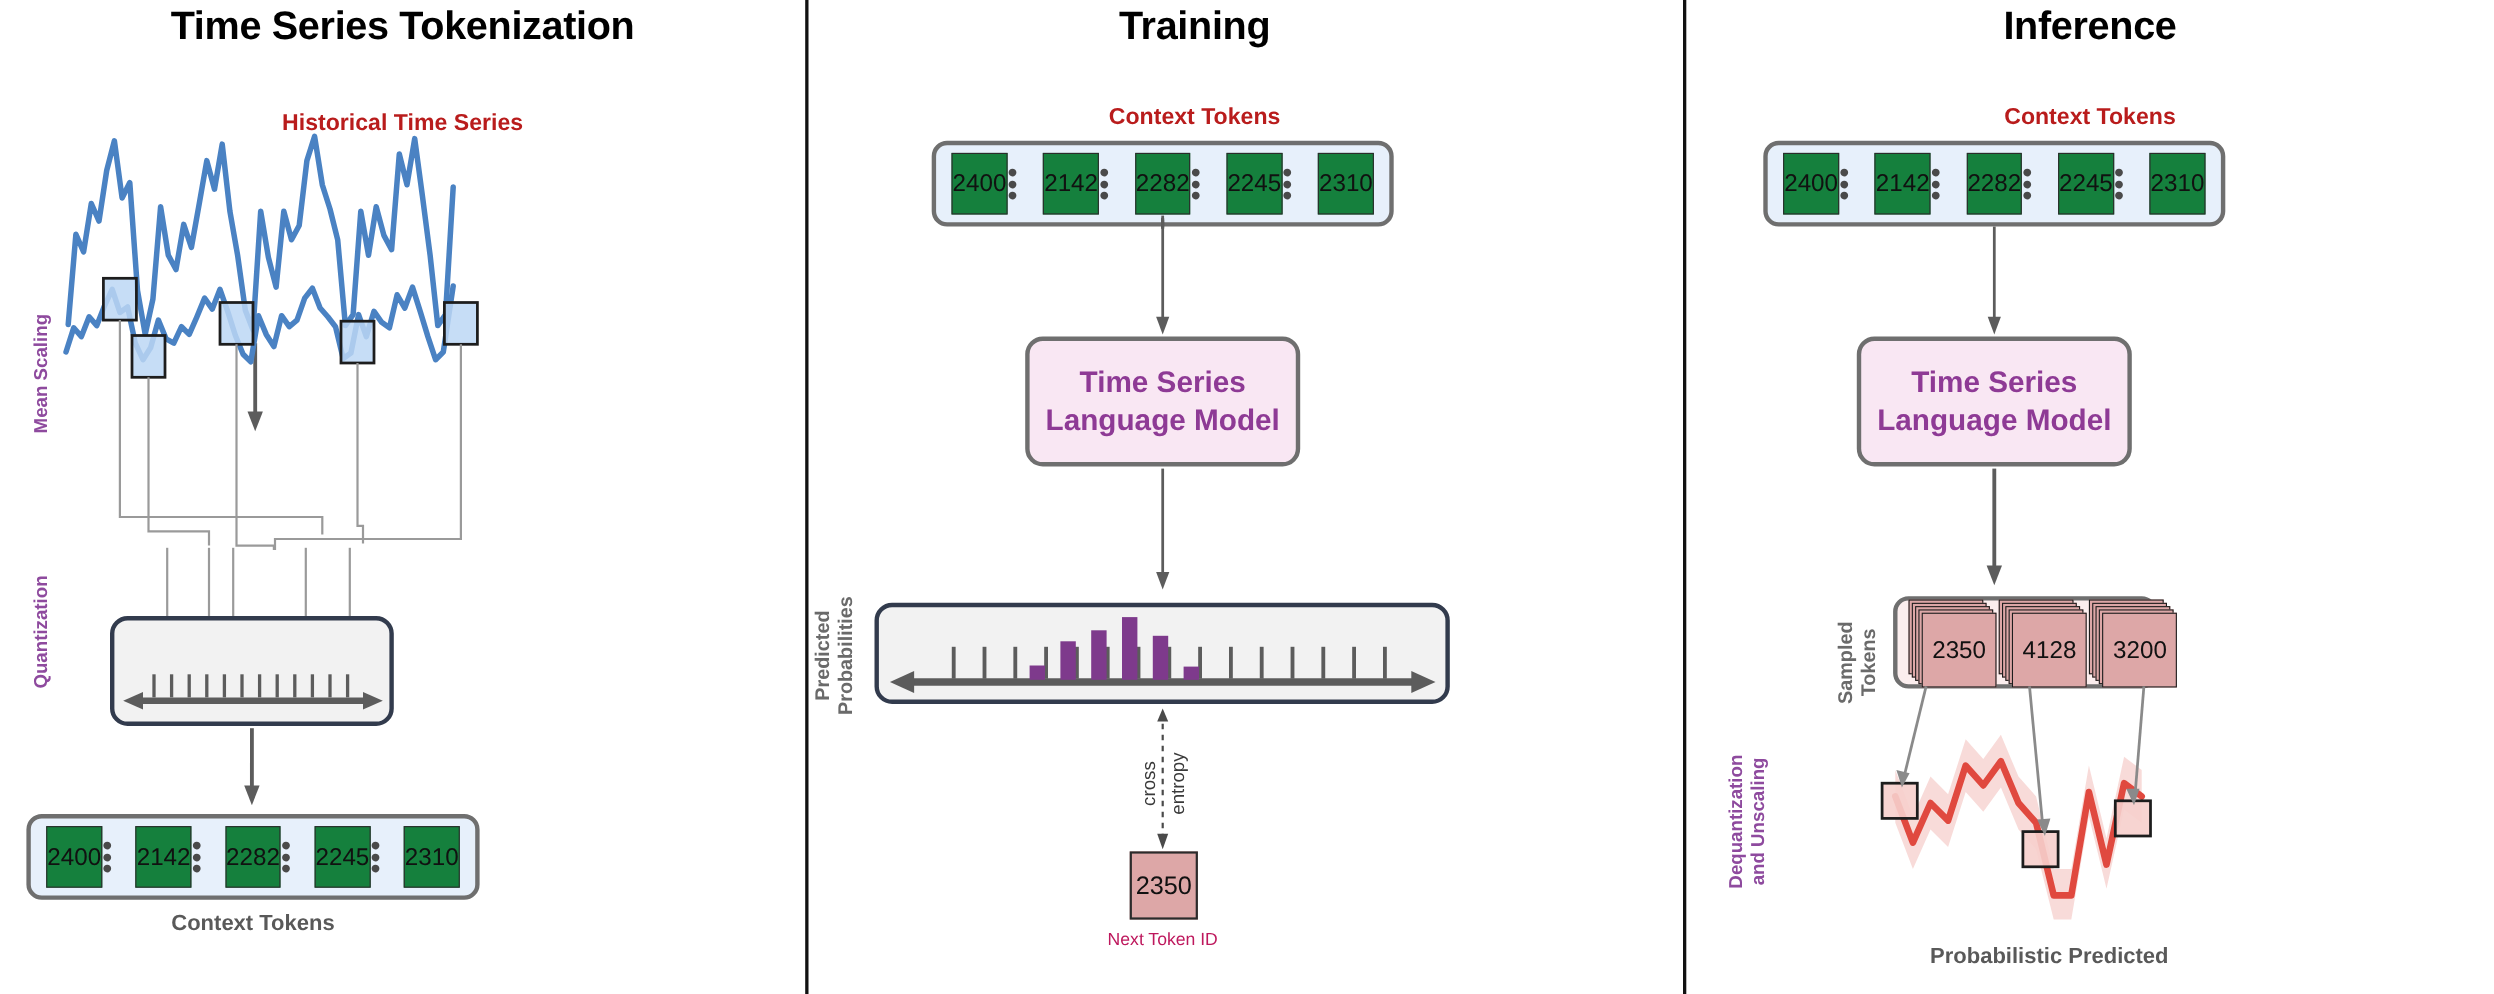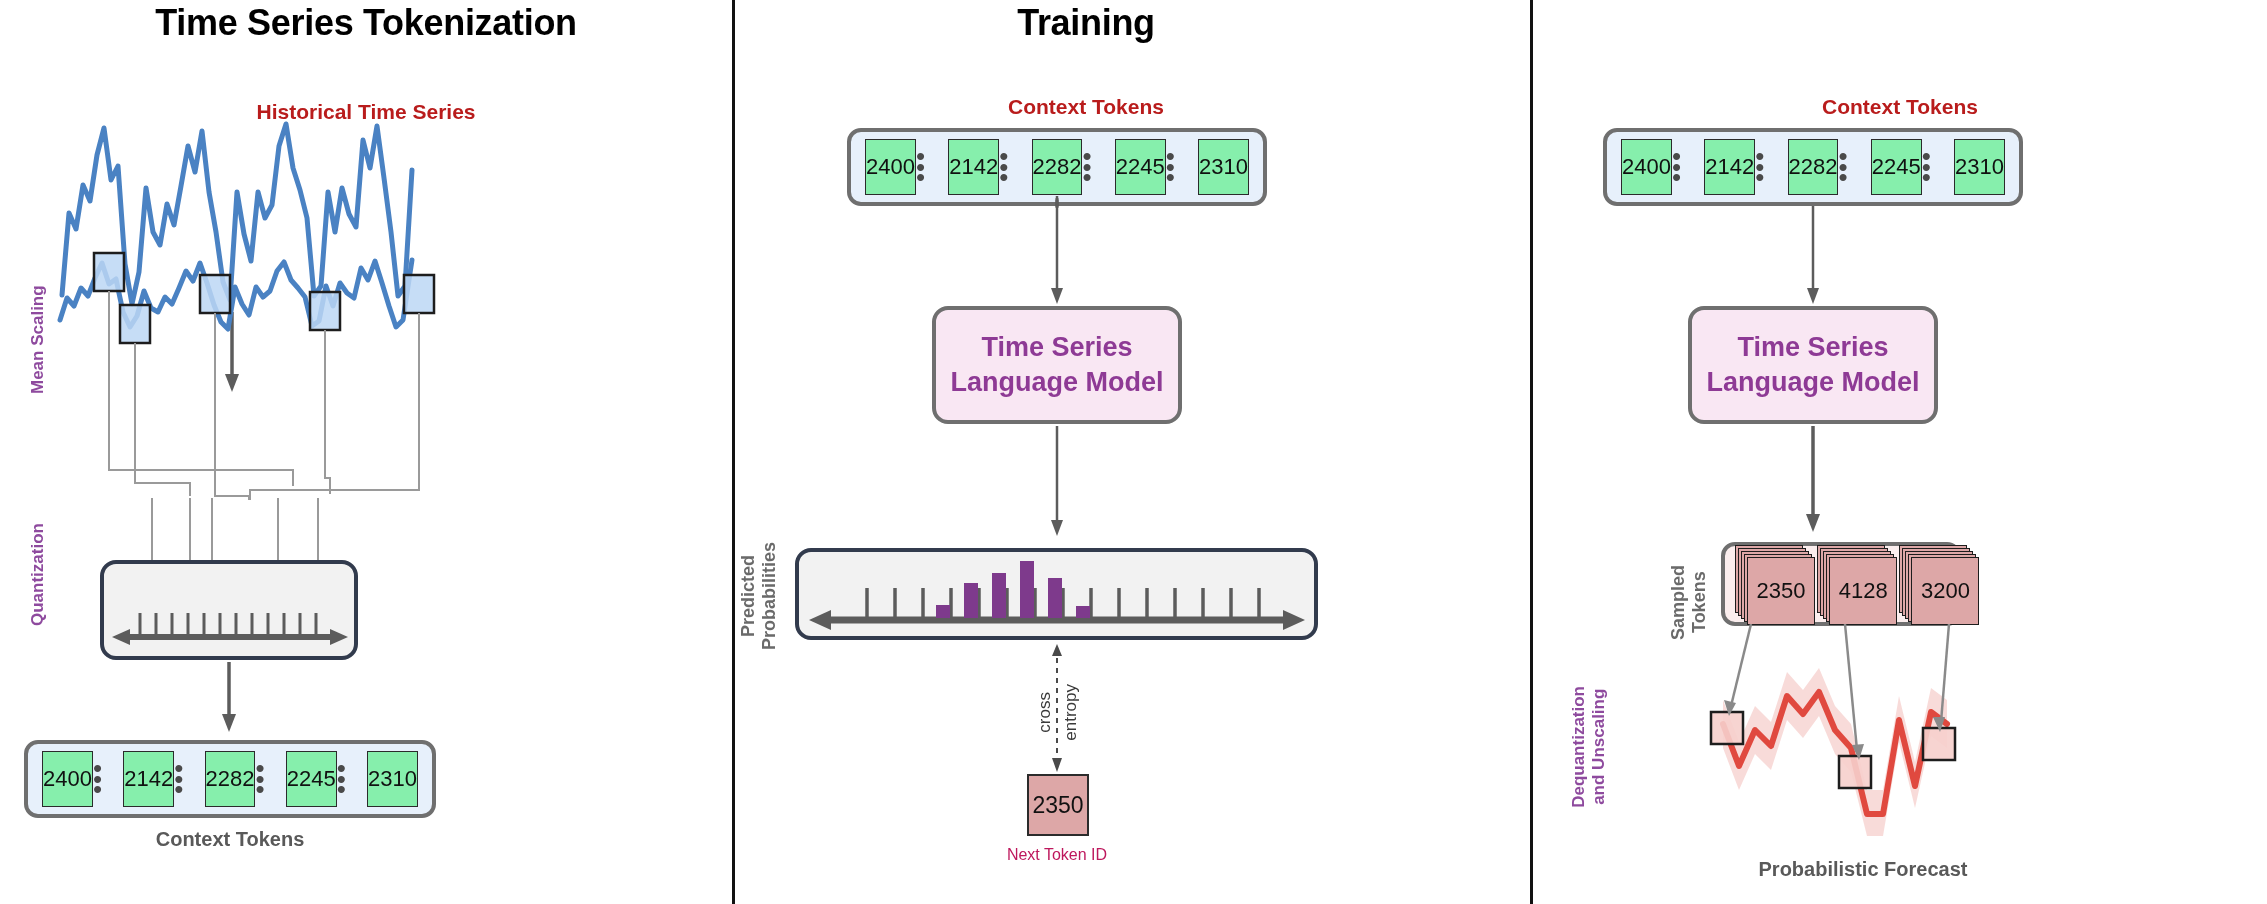--- a/index.html
+++ b/index.html
@@ -45,21 +45,21 @@
     background:#f2f2f2;
   }
   .model{
     position:absolute;box-sizing:border-box;border:4px solid #6f6f6f;border-radius:16px;
     background:#f9e7f3;display:flex;align-items:center;justify-content:center;
     color:#8e3a95;font-weight:bold;font-size:27px;line-height:1.3;text-align:center;
   }
 
   
   .chip{
-    box-sizing:border-box;border:1.5px solid #2b2b2b;background:#86efac;
+    box-sizing:border-box;border:1.5px solid #2b2b2b;background:#15803d;
     display:flex;align-items:center;justify-content:center;
     font-size:22px;color:#111;
   }
   .dots{font-size:26px;color:#4a4a4a;letter-spacing:3px;line-height:0.4;}
 
   
   .stack{position:relative;width:78px;height:78px;}
   .stack i{
     position:absolute;display:block;box-sizing:border-box;
     border:1.5px solid #1d1d1d;background:#dda7a7;width:68px;height:68px;
@@ -283,20 +283,21 @@
         <span>entropy</span>
       </div>
     </div>
 
     <div class="nextchip" style="left:292px;top:774px;width:62px;height:62px">2350</div>
     <div class="nextcap" style="left:222px;top:846px;width:200px">Next Token ID</div>
   </div>
 
   <div class="panel" style="left:1533px;width:734px">
 
+    <div class="panel-title">Inference</div>
 
     <div class="sub-title" style="left:0;right:0;top:95px">Context Tokens</div>
 
     <div class="tokbox" style="left:70px;top:128px;width:420px;height:78px">
       <div class="chip" style="width:54px;height:56px">2400</div>
       <div class="dots">• • •</div>
       <div class="chip" style="width:54px;height:56px">2142</div>
       <div class="dots">• • •</div>
       <div class="chip" style="width:54px;height:56px">2282</div>
       <div class="dots">• • •</div>
@@ -382,16 +383,16 @@
         <path d="M312,624 L324,750"></path>
         <path d="M416,624 L408,722"></path>
       </g>
       <g fill="#8a8a8a">
         <polygon points="196,716 191,700 203,703"></polygon>
         <polygon points="326,760 319,745 331,744"></polygon>
         <polygon points="407,732 400,717 412,717"></polygon>
       </g>
     </svg>
 
-    <div class="cap-title" style="left:130px;width:400px;top:858px">Probabilistic Forecast</div>
+    <div class="cap-title" style="left:130px;width:400px;top:858px">Probabilistic Predicted</div>
   </div>
 
 </div>
 
 </body></html>

